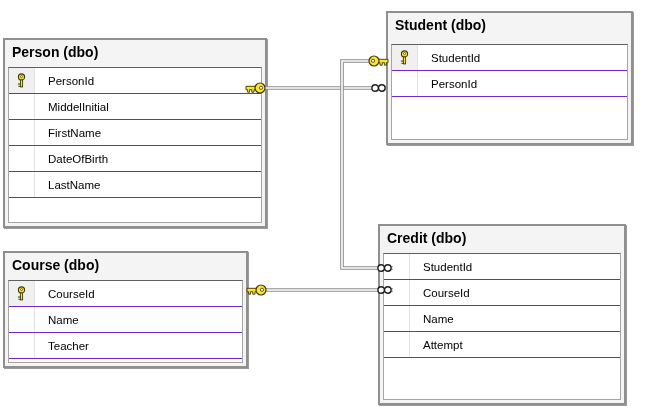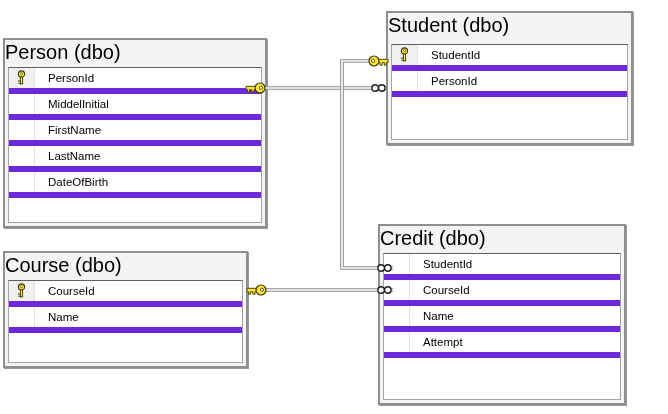--- a/index.html
+++ b/index.html
@@ -5,33 +5,33 @@
   html,body{margin:0;padding:0;background:#fff;}
   .canvas{
     position:relative;width:668px;height:414px;background:#ffffff;
     font-family:"Liberation Sans",sans-serif;overflow:hidden;
   }
   .tbl{
     position:absolute;box-sizing:border-box;background:#f4f4f4;
     border:2px solid #8f8f8f;box-shadow:1px 1px 0 #9a9a9a;
   }
   .tbl .title{
-    height:25px;line-height:25px;
-    font-size:20px;font-weight:normal;color:#000;background:#f4f4f4;
+    height:25px;line-height:25px;padding-left:7px;
+    font-size:14px;font-weight:bold;color:#000;background:#f4f4f4;
     white-space:nowrap;overflow:hidden;
   }
   .tbl .grid{
     position:absolute;left:3px;right:3px;top:27px;bottom:3px;
     background:#fff;border:1px solid #a5a5a5;border-top:1px solid #5f5f5f;
     overflow:hidden;
   }
   .tbl-student .grid{top:31px;}
   .col-row{
     display:flex;height:26px;box-sizing:border-box;
-    border-bottom:6px solid #6d28d9;align-items:center;background:#fff;
+    border-bottom:1px solid #6d28d9;align-items:center;background:#fff;
   }
   .cell-icon{
     width:25px;align-self:stretch;flex:none;
     border-right:1px solid #e2e2e2;
     display:flex;align-items:center;justify-content:center;
   }
   .col-row.pk .cell-icon{background:#f0f0f0;}
   .cell-name{
     padding-left:13px;font-size:11.5px;color:#000;white-space:nowrap;
   }
@@ -59,25 +59,25 @@
         <div class="col-row">
           <div class="cell-icon"></div>
           <div class="cell-name">MiddelInitial</div>
         </div>
         <div class="col-row">
           <div class="cell-icon"></div>
           <div class="cell-name">FirstName</div>
         </div>
         <div class="col-row">
           <div class="cell-icon"></div>
-          <div class="cell-name">LastName</div>
+          <div class="cell-name">DateOfBirth</div>
         </div>
         <div class="col-row">
           <div class="cell-icon"></div>
-          <div class="cell-name">DateOfBirth</div>
+          <div class="cell-name">LastName</div>
         </div>
       </div>
   </div>
 
   <div class="tbl tbl-student" id="tbl-student" style="left:386px;top:11px;width:247px;height:134px">
     <div class="title">Student (dbo)</div>
     <div class="grid">
         <div class="col-row pk">
           <div class="cell-icon">
             <svg width="11" height="16" viewBox="0 0 11 16">
@@ -106,20 +106,24 @@
               <circle cx="5.5" cy="3.6" r="1.05" fill="#fff" stroke="#3b3b00" stroke-width="0.7"></circle>
               <rect x="4.4" y="6.9" width="2.2" height="7" fill="#ffe137" stroke="#3b3b00" stroke-width="0.9"></rect>
               <path d="M4.4 11 H1.9 M4.4 13.3 H2.4" stroke="#3b3b00" stroke-width="1.1"></path>
             </svg>
           </div>
           <div class="cell-name">CourseId</div>
         </div>
         <div class="col-row">
           <div class="cell-icon"></div>
           <div class="cell-name">Name</div>
+        </div>
+        <div class="col-row">
+          <div class="cell-icon"></div>
+          <div class="cell-name">Teacher</div>
         </div>
       </div>
   </div>
 
   <div class="tbl tbl-credit" id="tbl-credit" style="left:378px;top:224px;width:248px;height:181px">
     <div class="title">Credit (dbo)</div>
     <div class="grid">
         <div class="col-row">
           <div class="cell-icon"></div>
           <div class="cell-name">StudentId</div>

